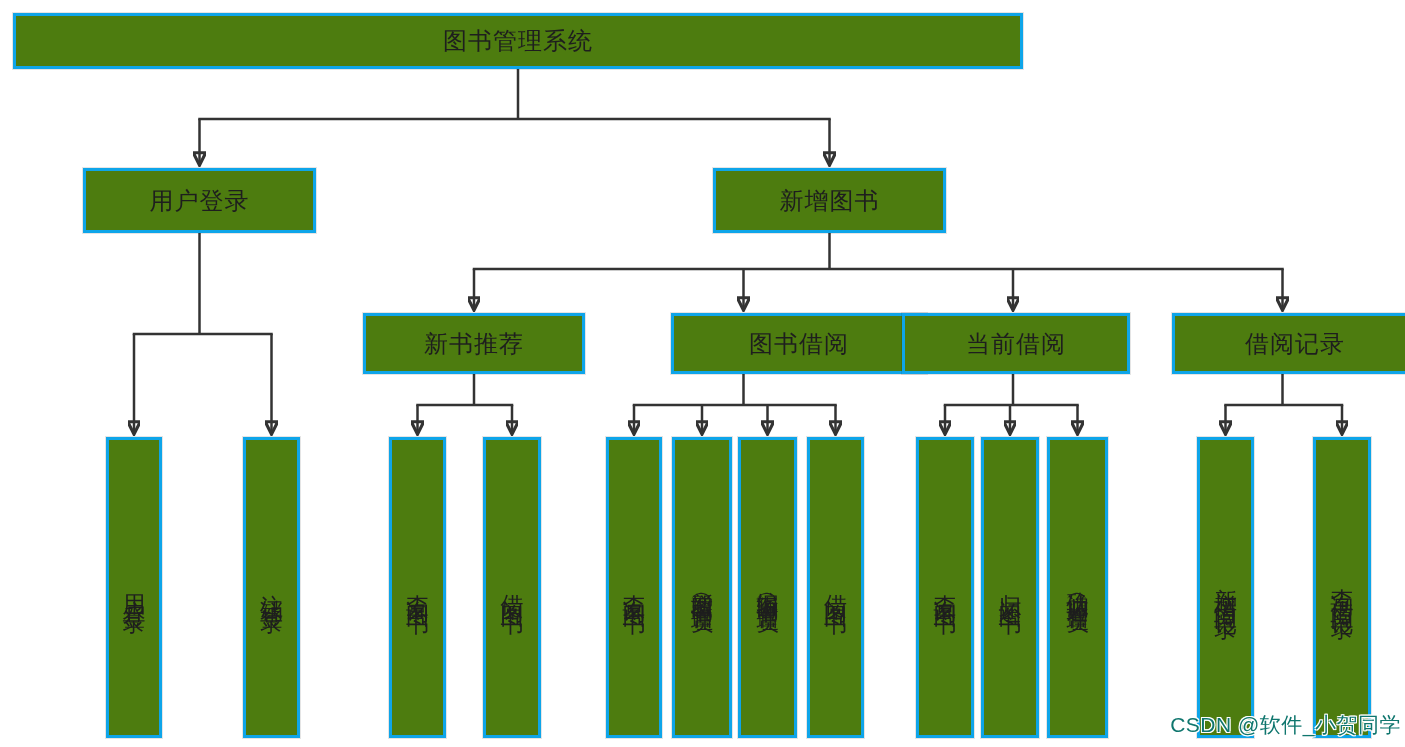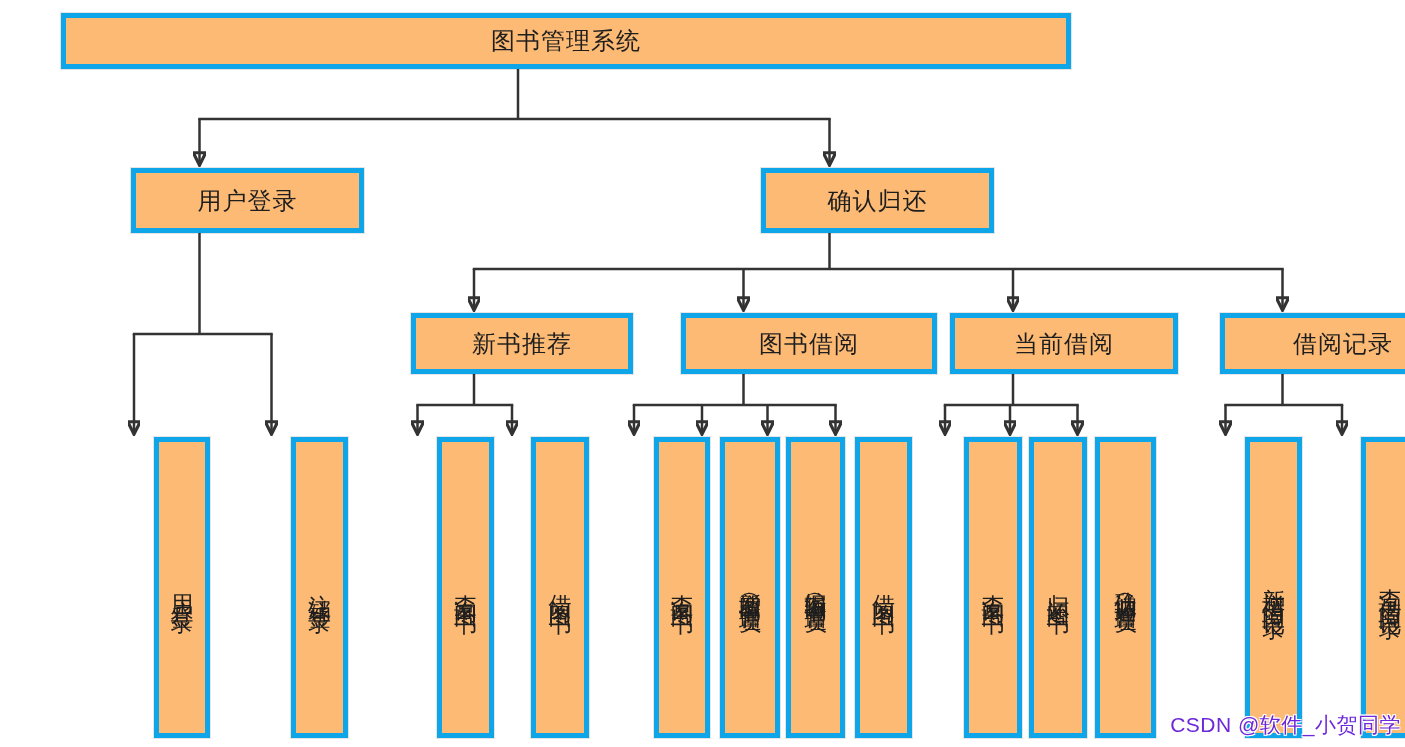--- a/index.html
+++ b/index.html
@@ -5,56 +5,56 @@
   html,body{margin:0;padding:0;background:#fff;}
   .canvas{
     position:relative;width:1405px;height:747px;background:#ffffff;
     font-family:"Liberation Sans","DejaVu Sans",sans-serif;
     color:#1e1e1e;overflow:hidden;
   }
   .connectors{position:absolute;left:0;top:0;z-index:0;}
   .connectors path{stroke:#333333;stroke-width:2.5;fill:none;}
   .connectors path.sq{stroke-linecap:square;}
   .node{
-    position:absolute;box-sizing:border-box;background:#fdba74;
-    border:5px solid #0ea5e9;display:flex;align-items:center;justify-content:center;
-    z-index:1;box-shadow:0 0 0 1px rgba(0,0,0,0.10);margin-left:48px;
+    position:absolute;box-sizing:border-box;background:#4d7c0f;
+    border:3px solid #0ea5e9;display:flex;align-items:center;justify-content:center;
+    z-index:1;box-shadow:0 0 0 1px rgba(0,0,0,0.10);
   }
   .hnode{font-size:24px;letter-spacing:1px;}
   .vnode{
     font-size:23px;
     writing-mode:vertical-rl;text-orientation:mixed;
     letter-spacing:6px;line-height:1;
     padding:4px 0;
   }
   .vnode.long{letter-spacing:3px;font-size:22px;}
   
   .n-root        {left:13px;  top:13px;  width:1010px;height:56px;}
   .n-user-login  {left:83px;  top:168px; width:233px; height:65px;}
   .n-book-mgmt   {left:713px; top:168px; width:233px; height:65px;}
   .n-new-rec     {left:363px; top:313px; width:222px; height:61px;text-align:right;}
-  .n-borrowing   {left:633px; top:313px; width:256px; height:61px;}
+  .n-borrowing   {left:671px; top:313px; width:256px; height:61px;}
   .n-current     {left:902px; top:313px; width:228px; height:61px;}
   .n-records     {left:1172px;top:313px; width:246px; height:61px;}
   .c1 {left:106px; top:437px; width:56px; height:301px;}
   .c2 {left:243px; top:437px; width:57px; height:301px;}
   .c3 {left:389px; top:437px; width:57px; height:301px;}
   .c4 {left:483px; top:437px; width:58px; height:301px;}
   .c5 {left:606px; top:437px; width:56px; height:301px;}
   .c6 {left:672px; top:437px; width:60px; height:301px;}
   .c7 {left:738px; top:437px; width:59px; height:301px;}
   .c8 {left:807px; top:437px; width:57px; height:301px;}
   .c9 {left:916px; top:437px; width:58px; height:301px;}
   .c10{left:981px; top:437px; width:58px; height:301px;}
   .c11{left:1047px;top:437px; width:61px; height:301px;}
   .c12{left:1197px;top:437px; width:57px; height:301px;}
   .c13{left:1313px;top:437px; width:58px; height:301px;}
   .watermark{
     position:absolute;right:4px;top:711px;z-index:5;
-    font-size:21px;color:#6d28d9;letter-spacing:0.5px;white-space:nowrap;
+    font-size:21px;color:#0f766e;letter-spacing:0.5px;white-space:nowrap;
     text-shadow:1px 1px 0 #fff,-1px -1px 0 #fff,1px -1px 0 #fff,-1px 1px 0 #fff,0 1px 0 #fff,0 -1px 0 #fff;
   }
 </style>
 </head>
 <body>
 
 <div class="canvas">
 
   <svg class="connectors" width="1405" height="747" viewBox="0 0 1405 747" aria-hidden="true">
     <defs>
@@ -100,21 +100,21 @@
 
     <path d="M1282.5 374 V405"></path>
     <path class="sq" d="M1225.5 405 H1342"></path>
     <path d="M1225.5 405 V433" marker-end="url(#arw)"></path>
     <path d="M1342 405 V433" marker-end="url(#arw)"></path>
   </svg>
 
   <div class="node hnode n-root">图书管理系统</div>
 
   <div class="node hnode n-user-login">用户登录</div>
-  <div class="node hnode n-book-mgmt">确认归还</div>
+  <div class="node hnode n-book-mgmt">新增图书</div>
 
   <div class="node hnode n-new-rec">新书推荐</div>
   <div class="node hnode n-borrowing">图书借阅</div>
   <div class="node hnode n-current">当前借阅</div>
   <div class="node hnode n-records">借阅记录</div>
 
   <div class="node vnode c1">用户登录</div>
   <div class="node vnode c2">注销登录</div>
   <div class="node vnode c3">查询图书</div>
   <div class="node vnode c4">借阅图书</div>

